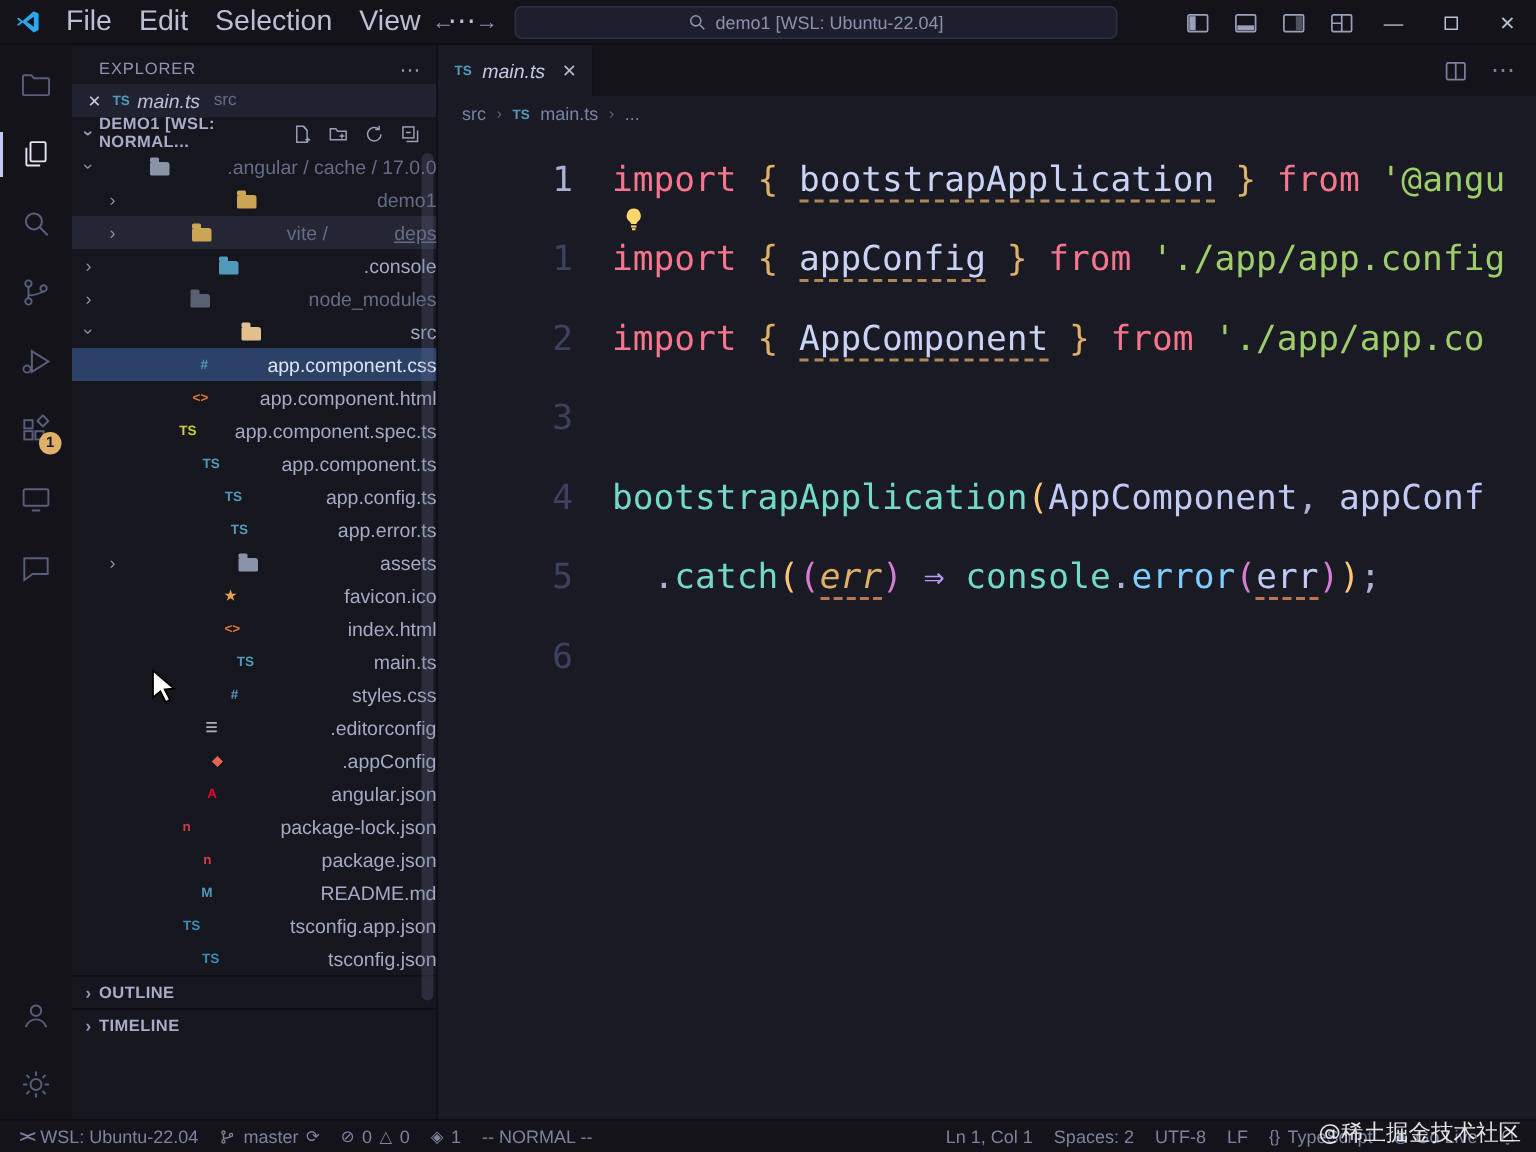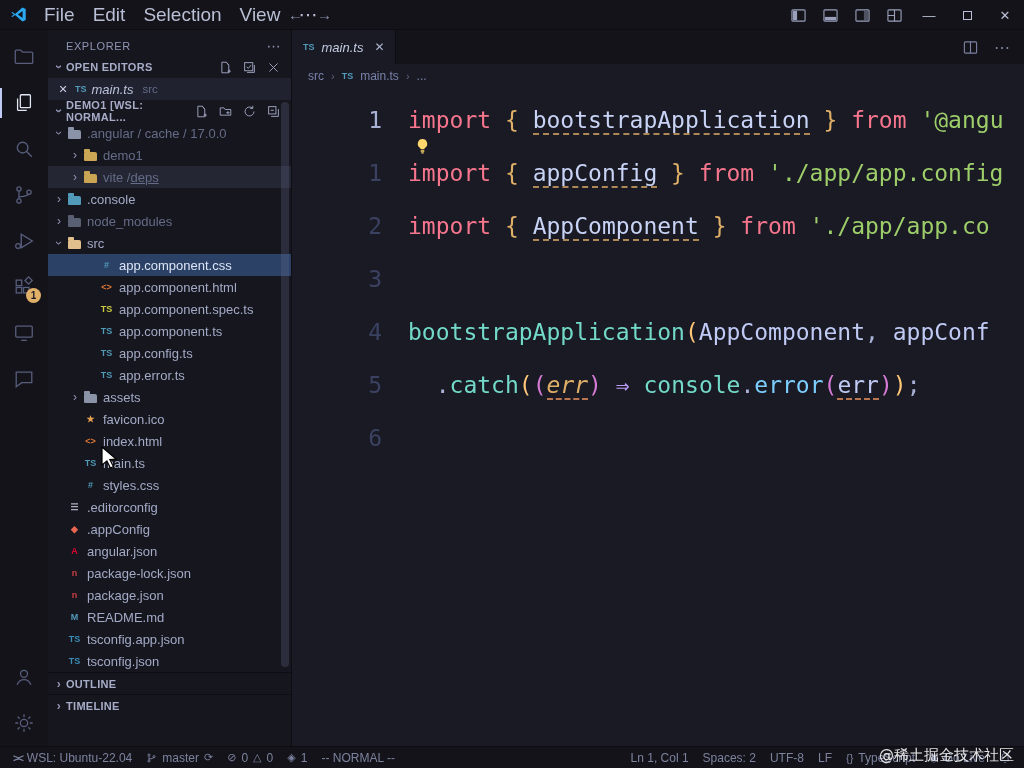--- a/index.html
+++ b/index.html
@@ -33,21 +33,21 @@
   .sec-h { height:22px; display:flex; align-items:center; font-size:11px; font-weight:bold; letter-spacing:.3px; color:#a7adc9; padding-left:4px; }
   .sec-h .chev, .tree-row .chev { width:14px; text-align:center; display:inline-block; color:#8e95b4; font-size:12px; flex:none; }
   .chev.exp { transform:rotate(90deg); }
   .sec-tools { margin-left:auto; display:flex; gap:8px; padding-right:10px; color:#9aa0bb; align-items:center; }
   .sec-tools .t { width:16px; height:16px; display:flex; align-items:center; justify-content:center; font-size:13px; }
   .oe-row { height:22px; display:flex; align-items:center; gap:5px; padding-left:8px; background:#20222f; font-size:13px; color:#bac1da; }
   .oe-row .close { color:#c6cce4; font-size:11px; width:14px; text-align:center; }
   .oe-row .fname { font-style:italic; }
   .oe-row .detail { color:#626a88; font-size:11.5px; margin-left:4px; }
   .tree { font-size:13px; }
-  .tree-row { height:22px; display:flex; align-items:center; color:#a2aac6; white-space:nowrap; }
+  .tree-row { height:22px; display:flex; align-items:center; color:#a2aac6; white-space:nowrap;justify-content:space-between; }
   .tree-row.sel { background:#2b4266; color:#dde4f5; }
   .tree-row.hov { background:#242633; }
   .tree-row.dim { color:#646c87; }
   .tree-row .tlabel.u { text-decoration:underline; }
   .ficon { width:17px; flex:none; display:flex; align-items:center; justify-content:center; margin-right:4px; }
   .ficon.txt { font-size:9px; font-weight:bold; font-family:"Liberation Sans",sans-serif; }
   .fold { width:13px; height:9px; background:currentColor; border-radius:1px 2px 1px 1px; position:relative; margin-top:3px; }
   .fold::before { content:""; position:absolute; top:-3px; left:0; width:6px; height:3px; background:currentColor; border-radius:1px 1px 0 0; }
   .bot-sec { border-top:1px solid #0d0d13; }
   .sb-scroll { position:absolute; right:2px; top:72px; width:8px; height:565px; background:rgba(99,106,140,.28); border-radius:4px; }
@@ -108,20 +108,27 @@
   <span class="menu">Edit</span>
   <span class="menu">Selection</span>
   <span class="menu">View</span>
   <span class="menu">⋯</span>
 
   <span class="nav-arrows">
     <span>←</span>
     <span>→</span>
   </span>
 
+  <div class="cmd-center">
+    <svg width="12" height="12" viewBox="0 0 16 16">
+        <circle cx="6.5" cy="6.5" r="4.5" fill="none" stroke="#8b92ad" stroke-width="1.4"></circle>
+        <path d="M10 10l4 4" stroke="#8b92ad" stroke-width="1.4"></path>
+      </svg>
+    <span>demo1 [WSL: Ubuntu-22.04]</span>
+  </div>
 
   <div class="tb-right">
     <span class="tb-ic">
         <svg width="15" height="15" viewBox="0 0 16 16">
           <rect x="1" y="2" width="14" height="12" rx="1" fill="none" stroke="currentColor" stroke-width="1.2"></rect>
           <rect x="2" y="3" width="4.5" height="10" fill="currentColor"></rect>
         </svg>
       </span>
     <span class="tb-ic">
         <svg width="15" height="15" viewBox="0 0 16 16">
@@ -214,44 +221,20 @@
       </svg>
   </span>
 </div>
 
 <div class="sidebar">
   <div class="sb-title">
     <span>EXPLORER</span>
     <span class="more">⋯</span>
   </div>
 
-  <div class="sec-h">
-    <span class="chev exp">›</span>
-    <span>OPEN EDITORS</span>
-    <span class="sec-tools">
-      <span class="t">
-          <svg width="13" height="13" viewBox="0 0 16 16">
-            <path d="M9 1.5H3.5v13H12V5z" fill="none" stroke="currentColor" stroke-width="1.2"></path>
-            <path d="M9 1.5 12 5M12.5 10.5v4M10.5 12.5h4" stroke="currentColor" stroke-width="1.2" fill="none"></path>
-          </svg>
-        </span>
-      <span class="t">
-          <svg width="13" height="13" viewBox="0 0 16 16">
-            <rect x="2" y="2" width="10" height="10" fill="none" stroke="currentColor" stroke-width="1.2"></rect>
-            <path d="M14 5v9H5" fill="none" stroke="currentColor" stroke-width="1.2"></path>
-            <path d="M4.5 7l2 2 3.5-4" fill="none" stroke="currentColor" stroke-width="1.2"></path>
-          </svg>
-        </span>
-      <span class="t">
-          <svg width="13" height="13" viewBox="0 0 16 16">
-            <path d="M3 3l10 10M13 3 3 13" stroke="currentColor" stroke-width="1.2"></path>
-          </svg>
-        </span>
-    </span>
-  </div>
 
   <div class="oe-row">
     <span class="close">✕</span>
     <span class="tsbadge">TS</span>
     <span class="fname">main.ts</span>
     <span class="detail">src</span>
   </div>
 
   <div class="sec-h">
     <span class="chev exp">›</span>

